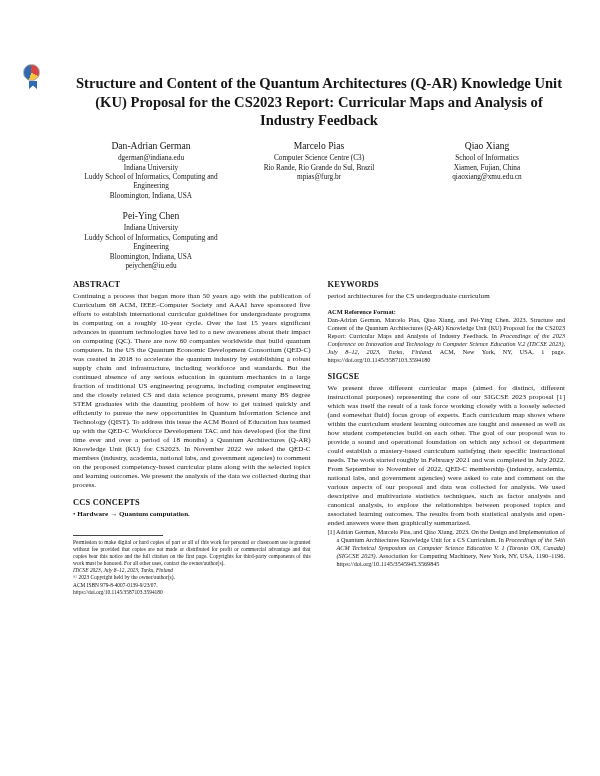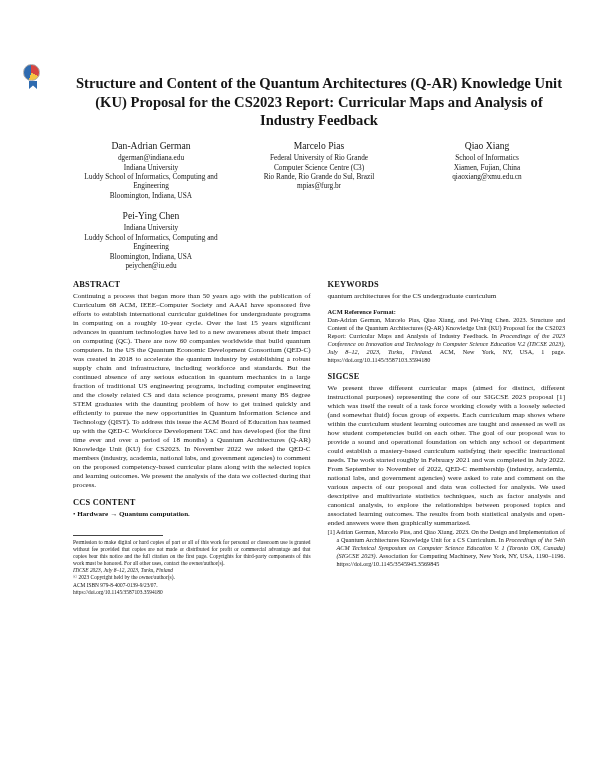--- a/index.html
+++ b/index.html
@@ -55,21 +55,20 @@
   <div class="authors">
     <div class="author">
       <div class="author-name">Dan-Adrian German</div>
       <div class="author-line">dgerman@indiana.edu</div>
       <div class="author-line">Indiana University</div>
       <div class="author-line">Luddy School of Informatics, Computing and Engineering</div>
       <div class="author-line">Bloomington, Indiana, USA</div>
     </div>
     <div class="author">
       <div class="author-name">Marcelo Pias</div>
-      <div class="author-line">Federal University of Rio Grande</div>
       <div class="author-line">Computer Science Centre (C3)</div>
       <div class="author-line">Rio Rande, Rio Grande do Sul, Brazil</div>
       <div class="author-line">mpias@furg.br</div>
     </div>
     <div class="author">
       <div class="author-name">Qiao Xiang</div>
       <div class="author-line">School of Informatics</div>
       <div class="author-line">Xiamen, Fujian, China</div>
       <div class="author-line">qiaoxiang@xmu.edu.cn</div>
     </div>
@@ -81,39 +80,39 @@
       <div class="author-line">peiychen@iu.edu</div>
     </div>
   </div>
 
   <div class="columns">
 
     <div class="col">
       <h2 class="sec-heading first">ABSTRACT</h2>
       <p class="body-text">Continuing a process that began more than 50 years ago with the publication of Curriculum 68 ACM, IEEE–Computer Society and AAAI have sponsored five efforts to establish international curricular guidelines for undergraduate programs in computing on a roughly 10-year cycle. Over the last 15 years significant advances in quantum technologies have led to a new awareness about their impact on computing (QC). There are now 60 companies worldwide that build quantum computers. In the US the Quantum Economic Development Consortium (QED-C) was created in 2018 to accelerate the quantum industry by establishing a robust supply chain and infrastructure, including workforce and standards. But the continued absence of any serious education in quantum mechanics in a large fraction of traditional US engineering programs, including computer engineering and the closely related CS and data science programs, present many BS degree STEM graduates with the daunting problem of how to get trained quickly and efficiently to pursue the new opportunities in Quantum Information Science and Technology (QIST). To address this issue the ACM Board of Education has teamed up with the QED-C Workforce Development TAC and has developed (for the first time ever and over a period of 18 months) a Quantum Architectures (Q-AR) Knowledge Unit (KU) for CS2023. In November 2022 we asked the QED-C members (industry, academia, national labs, and government agencies) to comment on the proposed competency-based curricular plans along with the selected topics and learning outcomes. We present the analysis of the data we collected during that process.</p>
 
-      <h2 class="sec-heading">CCS CONTENT</h2>
+      <h2 class="sec-heading">CCS CONCEPTS</h2>
       <p class="body-text ccs-line"><span>•</span>
         <b>Hardware</b>
         <span>→</span>
         <b>Quantum computation.</b></p>
 
       <div class="footnote">
         <div class="footnote-rule"></div>
         <p>Permission to make digital or hard copies of part or all of this work for personal or classroom use is granted without fee provided that copies are not made or distributed for profit or commercial advantage and that copies bear this notice and the full citation on the first page. Copyrights for third-party components of this work must be honored. For all other uses, contact the owner/author(s).</p>
         <p class="it">ITiCSE 2023, July 8–12, 2023, Turku, Finland</p>
         <p>© 2023 Copyright held by the owner/author(s).</p>
         <p>ACM ISBN 979-8-4007-0139-9/23/07.</p>
         <p>https://doi.org/10.1145/3587103.3594180</p>
       </div>
     </div>
 
     <div class="col">
       <h2 class="sec-heading first">KEYWORDS</h2>
-      <p class="body-text">quantum architectures for the CS undergraduate curriculum</p>
+      <p class="body-text">period architectures for the CS undergraduate curriculum</p>
 
       <h3 class="subhead">ACM Reference Format:</h3>
       <p class="ref-text"><span>Dan-Adrian German, Marcelo Pias, Qiao Xiang, and Pei-Ying Chen. 2023. Structure and Content of the Quantum Architectures (Q-AR) Knowledge Unit (KU) Proposal for the CS2023 Report: Curricular Maps and Analysis of Industry Feedback. In </span><i>Proceedings of the 2023 Conference on Innovation and Technology in Computer Science Education V.2 (ITiCSE 2023), July 8–12, 2023, Turku, Finland.</i><span> ACM, New York, NY, USA, 1 page. https://doi.org/10.1145/3587103.3594180</span></p>
 
       <h2 class="sec-heading">SIGCSE</h2>
       <p class="body-text">We present three different curricular maps (aimed for distinct, different instructional purposes) representing the core of our SIGCSE 2023 proposal [1] which was itself the result of a task force working closely with a loosely selected (and somewhat fluid) focus group of experts. Each curriculum map shows where within the curriculum student learning outcomes are taught and assessed as well as how student competencies build on each other. The goal of our proposal was to provide a sound and operational foundation on which any school or department could establish a mastery-based curriculum satisfying their specific instructional needs. The work started roughly in February 2021 and was completed in July 2022. From September to November of 2022, QED-C membership (industry, academia, national labs, and government agencies) were asked to rate and comment on the various aspects of our proposal and data was collected for analysis. We used descriptive and multivariate statistics techniques, such as factor analysis and canonical analysis, to explore the relationships between proposed topics and associated learning outcomes. The results from both statistical analysis and open-ended answers were then graphically summarized.</p>
 
       <p class="reference-item"><span>[1]</span><span> Adrian German, Marcelo Pias, and Qiao Xiang. 2023. On the Design and Implementation of a Quantum Architectures Knowledge Unit for a CS Curriculum. In </span><i>Proceedings of the 54th ACM Technical Symposium on Computer Science Education V. 1 (Toronto ON, Canada) (SIGCSE 2023).</i><span> Association for Computing Machinery, New York, NY, USA, 1190–1196. https://doi.org/10.1145/3545945.3569845</span></p>
     </div>
 

